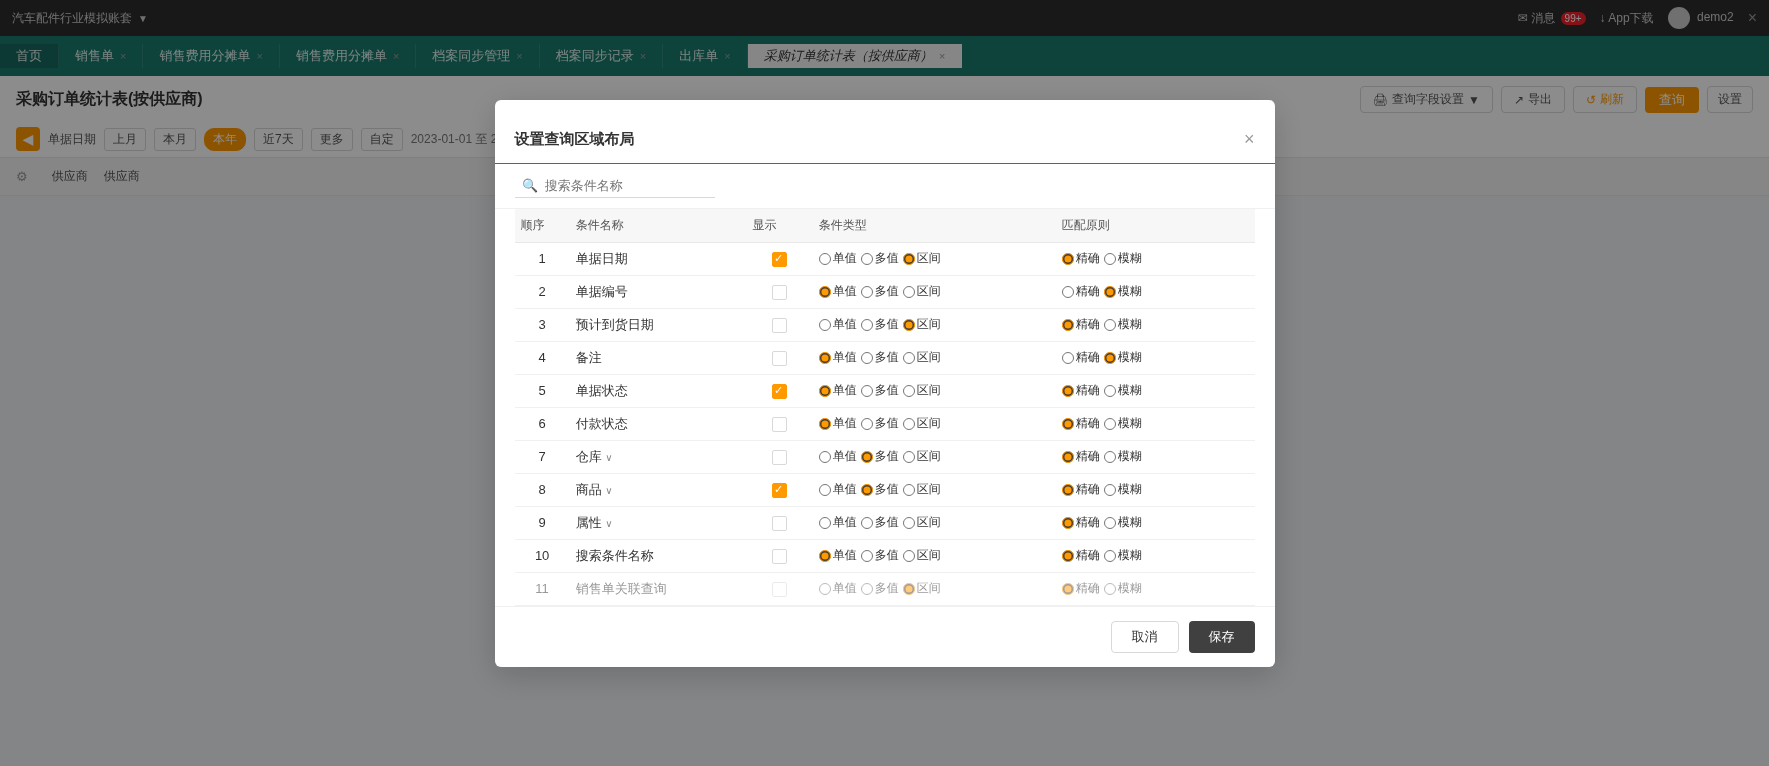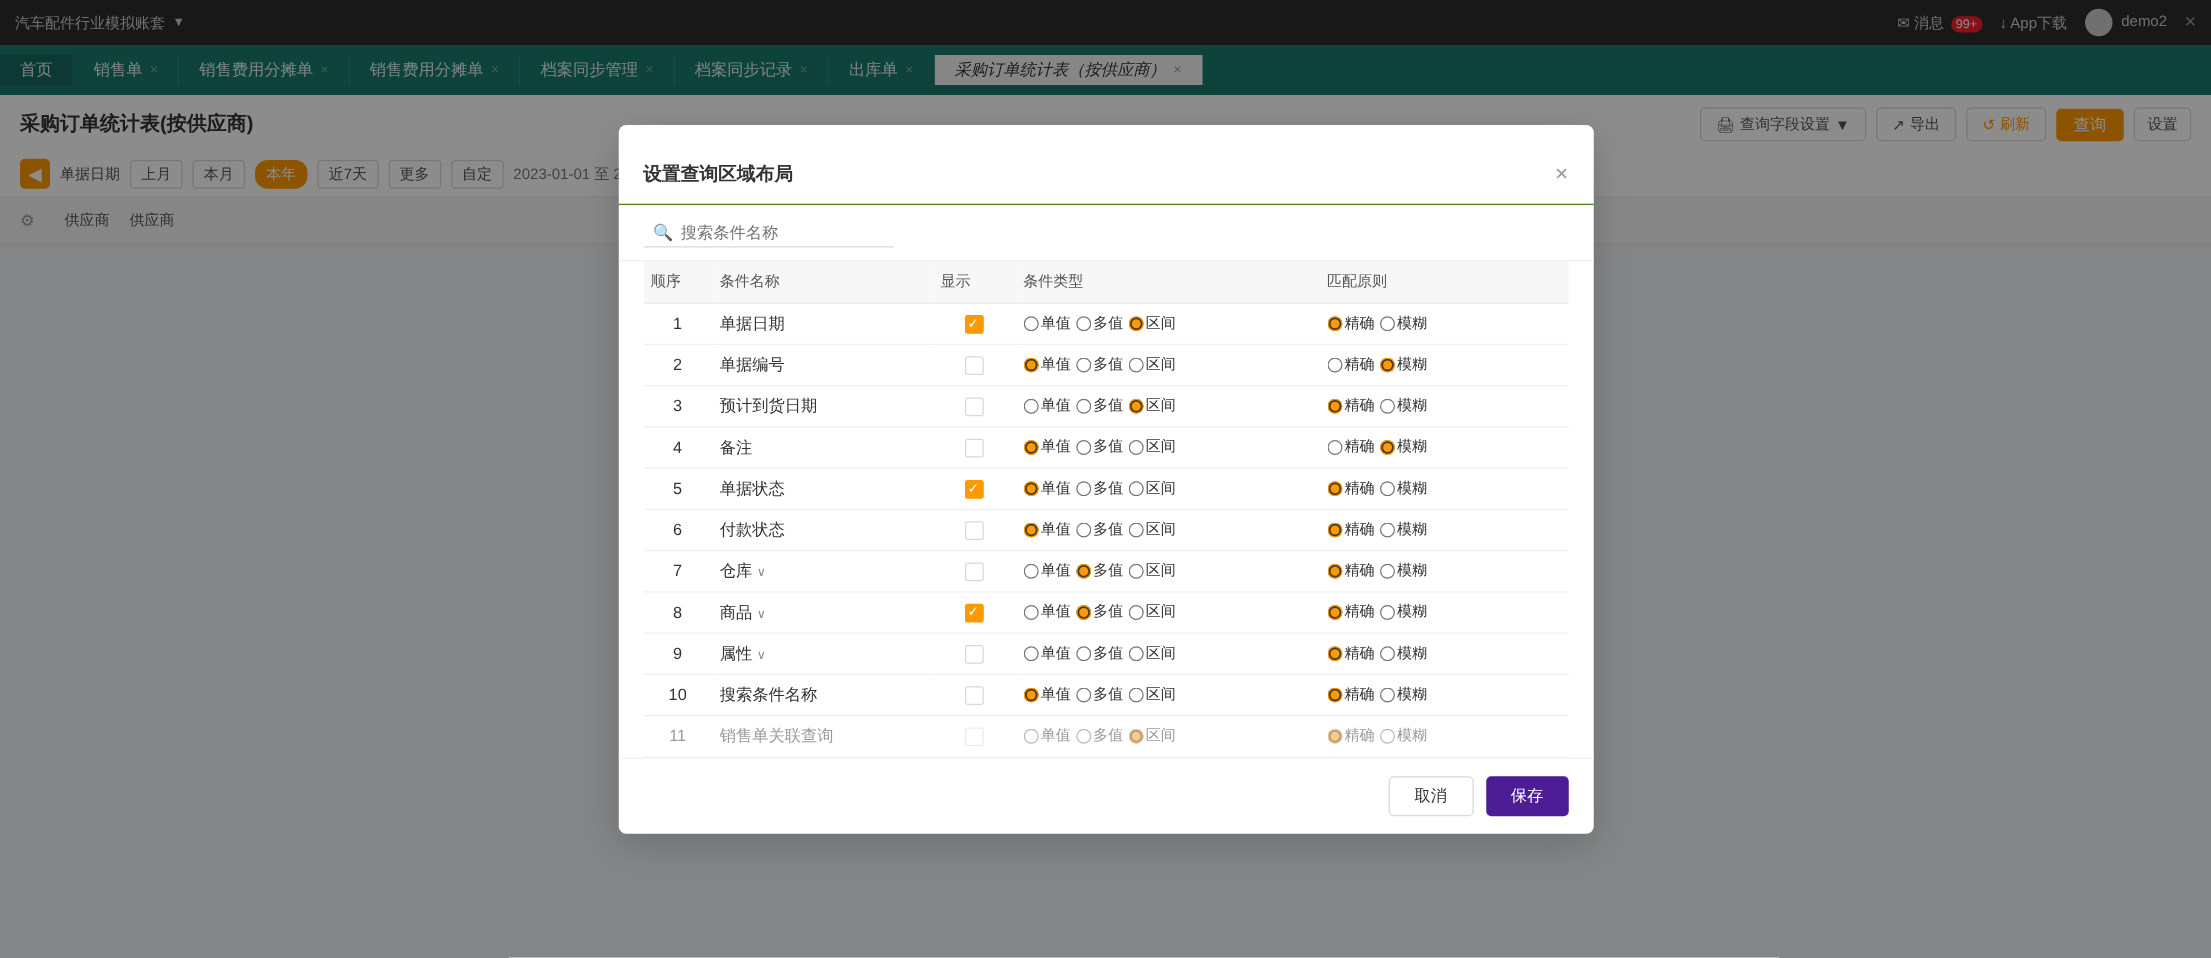--- a/index.html
+++ b/index.html
@@ -208,21 +208,21 @@
       border-top: 1px solid #f0f0f0;
       display: flex;
       justify-content: flex-end;
       gap: 10px;
     }
     .btn-cancel {
       padding: 6px 20px; border: 1px solid #d9d9d9; background: #fff; border-radius: 4px;
       cursor: pointer; font-size: 13px; color: #333;
     }
     .btn-save {
-      padding: 6px 20px; border: none; background: #4c1d95; border-radius: 4px;
+      padding: 6px 20px; border: none; background: #404040; border-radius: 4px;
       cursor: pointer; font-size: 13px; color: #fff; font-weight: 500; text-align: right;
     }
 
     .partial-row td { opacity: 0.5; }
   </style>
 </head>
 <body>
 
 <div class="top-bar">
   <div class="top-bar-left">

